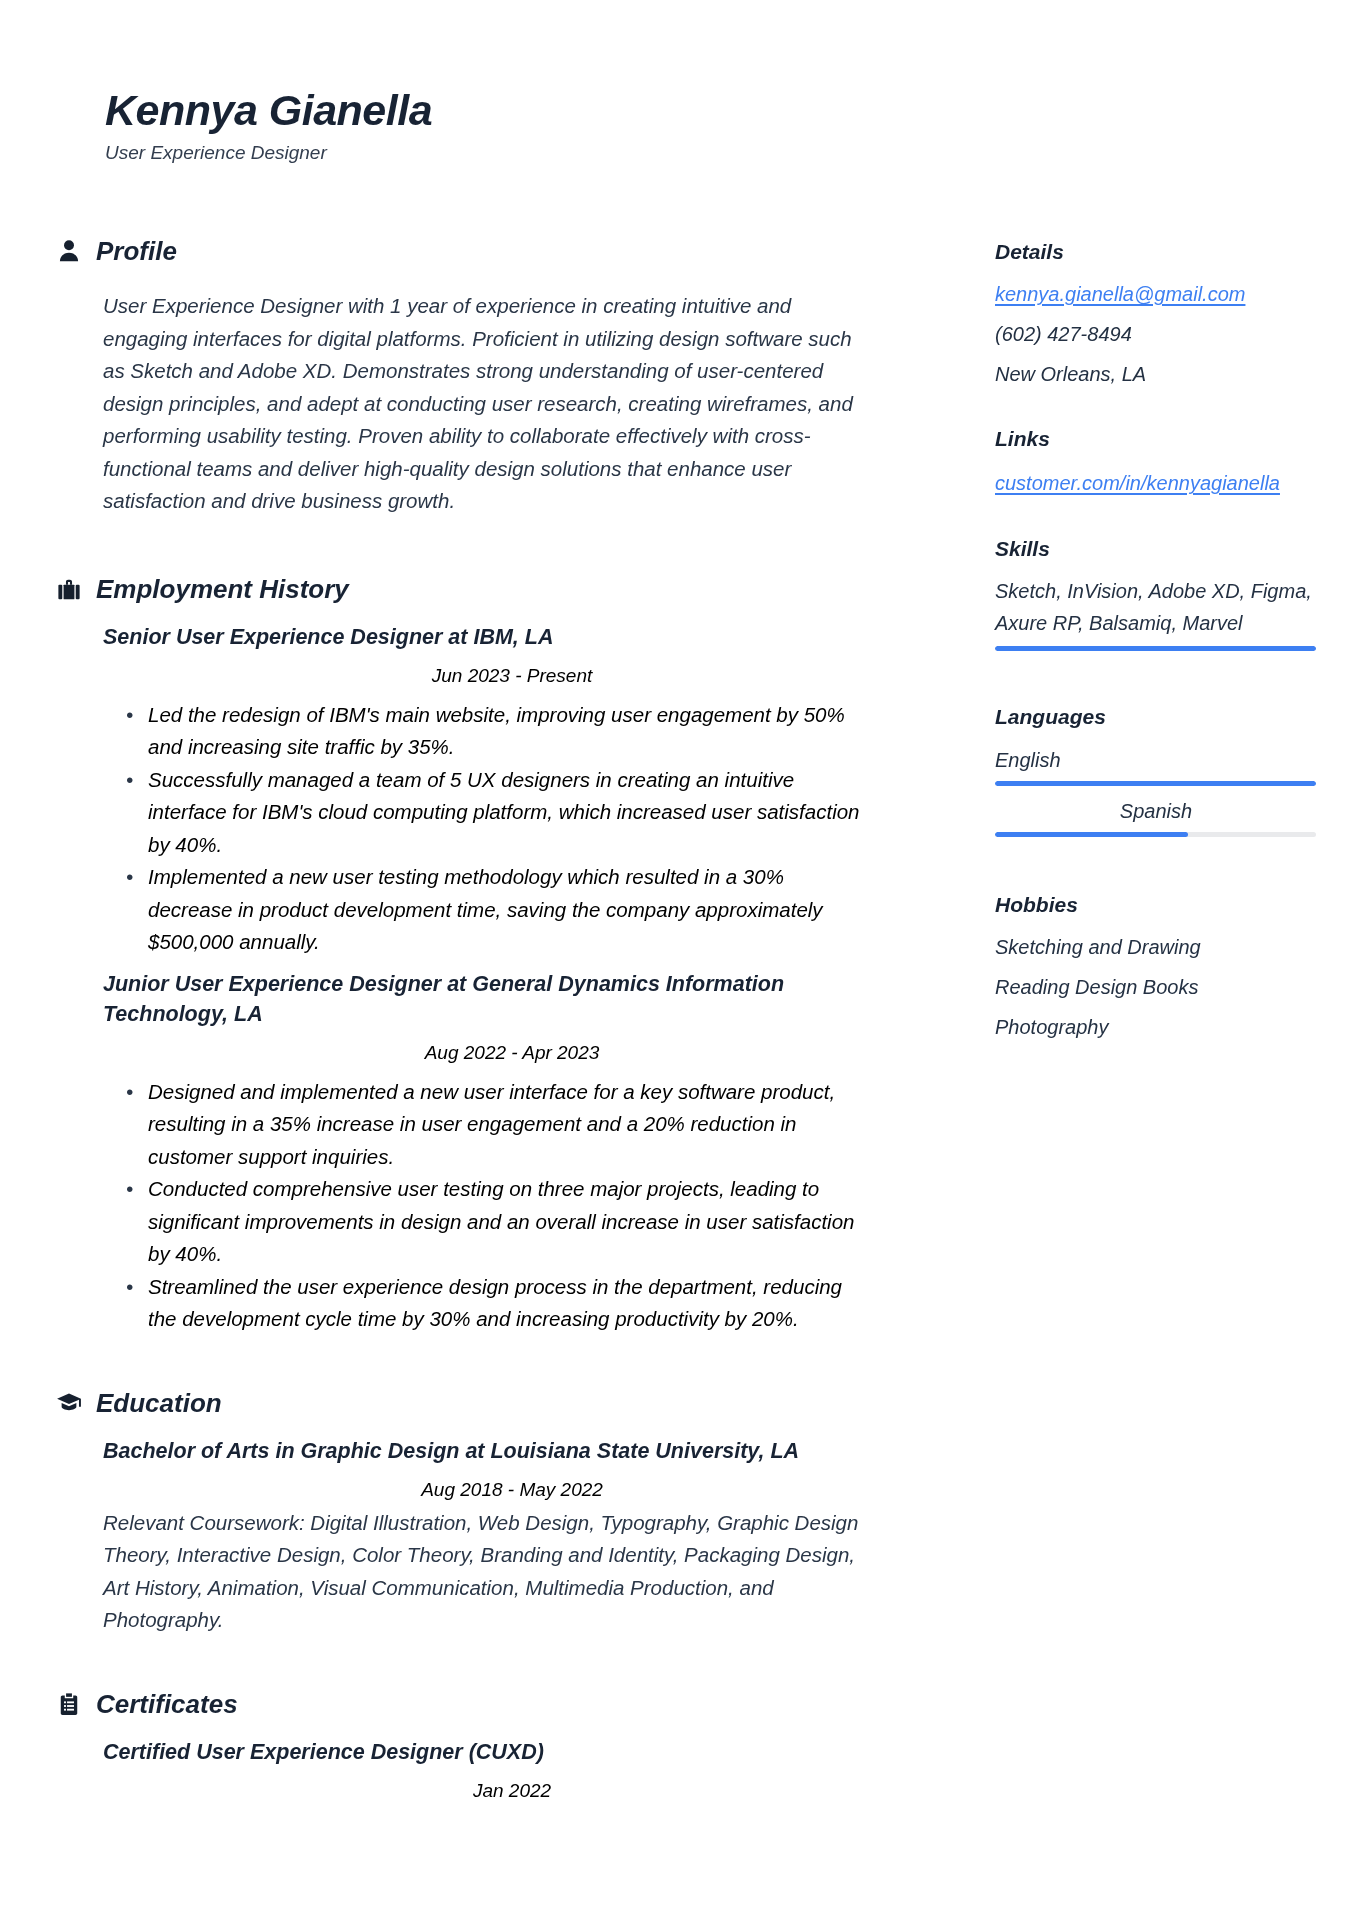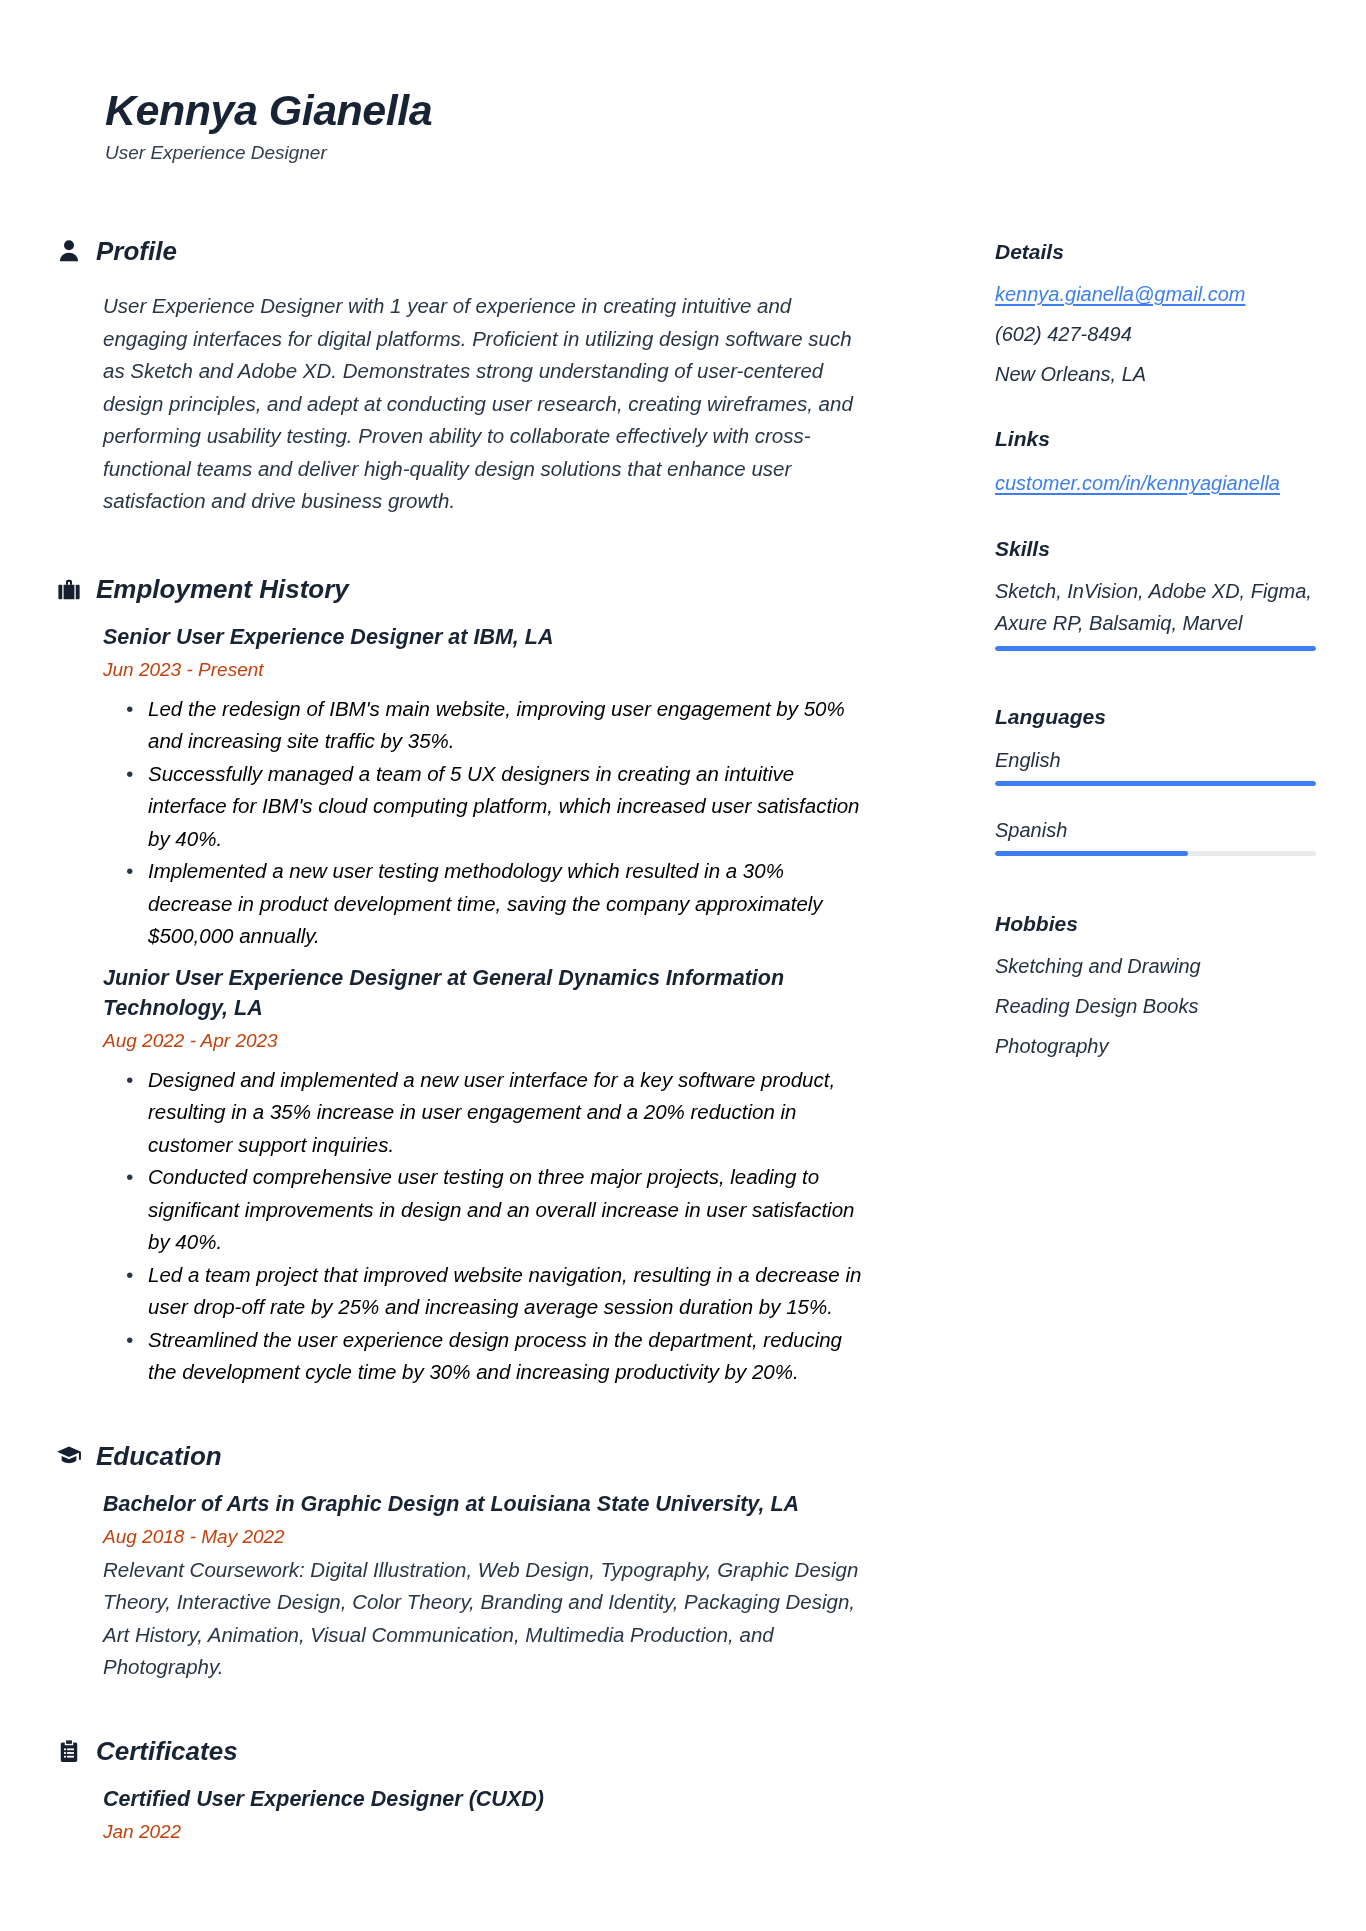--- a/index.html
+++ b/index.html
@@ -36,21 +36,21 @@
   .sec-profile { margin-top: 70px; }
   .sec-employment { margin-top: 54px; }
   .sec-education { margin-top: 50px; }
   .sec-certificates { margin-top: 50px; }
 
   .body-text { font-size: 20.5px; line-height: 32.5px; color: #2a3647; margin-top: 22px; max-width: 762px; }
 
   .job { margin-top: 16px; }
   .job + .job { margin-top: 10px; }
   .job-name { font-size: 21.5px; font-weight: 700; color: #182334; line-height: 30px; max-width: 762px; }
-  .job-dates { font-size: 19px; color: #c2410c; margin-top: 5px; line-height: 26px; }
+  .job-dates { font-size: 19px; color: #000000; margin-top: 11px; line-height: 26px; text-align: center; }
   .bullets { list-style: none; margin: 10px 0 0 23px; max-width: 740px; }
   .bullets li {
     position: relative; padding-left: 22px;
     font-size: 20.5px; line-height: 32.5px; color: #000000;
   }
   .bullets li::before {
     content: "\2022"; position: absolute; left: 0; top: 0;
     color: #2a3647; font-size: 20.5px;
   }
   .edu-desc { font-size: 20.5px; line-height: 32.5px; color: #2a3647; margin-top: 4px; max-width: 762px; }
@@ -61,21 +61,21 @@
   .side-link { color: #3d7ff2; text-decoration: underline; text-underline-offset: 3px; cursor: pointer; }
   .sg-details .side-row:first-of-type { margin-top: 15px; }
   .sg-links { margin-top: 37px; }
   .sg-links .side-row { margin-top: 17px; }
   .sg-skills { margin-top: 38px; }
   .skills-text { font-size: 20px; line-height: 32px; color: #243143; margin-top: 12px; }
   .bar { width: 321px; height: 5px; background: #e9eaec; border-radius: 3px; margin-top: 7px; position: relative; overflow: hidden; }
   .bar-fill { height: 100%; background: #3d7ff2; border-radius: 3px; }
   .sg-languages { margin-top: 52px; }
   .lang-name { font-size: 20px; line-height: 27px; color: #243143; margin-top: 16px; }
-  .lang-item + .lang-item .lang-name { margin-top: 31px; }
+  .lang-item + .lang-item .lang-name { margin-top: 12px; text-align: center; }
   .sg-hobbies { margin-top: 54px; }
   .hobby { font-size: 20px; line-height: 27px; color: #243143; margin-top: 13px; }
   .sg-hobbies .hobby:first-of-type { margin-top: 15px; }
 </style>
 </head>
 <body>
 
 <div class="page">
 
   <div class="header">
@@ -125,21 +125,20 @@
               <li>Implemented a new user testing methodology which resulted in a 30% decrease in product development time, saving the company approximately $500,000 annually.</li>
             </ul>
           </div>
 
           <div class="job">
             <h3 class="job-name">Junior User Experience Designer at General Dynamics Information Technology, LA</h3>
             <div class="job-dates">Aug 2022 - Apr 2023</div>
             <ul class="bullets">
               <li>Designed and implemented a new user interface for a key software product, resulting in a 35% increase in user engagement and a 20% reduction in customer support inquiries.</li>
               <li>Conducted comprehensive user testing on three major projects, leading to significant improvements in design and an overall increase in user satisfaction by 40%.</li>
-              <li>Led a team project that improved website navigation, resulting in a decrease in user drop-off rate by 25% and increasing average session duration by 15%.</li>
               <li>Streamlined the user experience design process in the department, reducing the development cycle time by 30% and increasing productivity by 20%.</li>
             </ul>
           </div>
 
         </div>
       </section>
 
       <section class="sec sec-education">
         <div class="sec-head">
           <span class="sec-icon">

